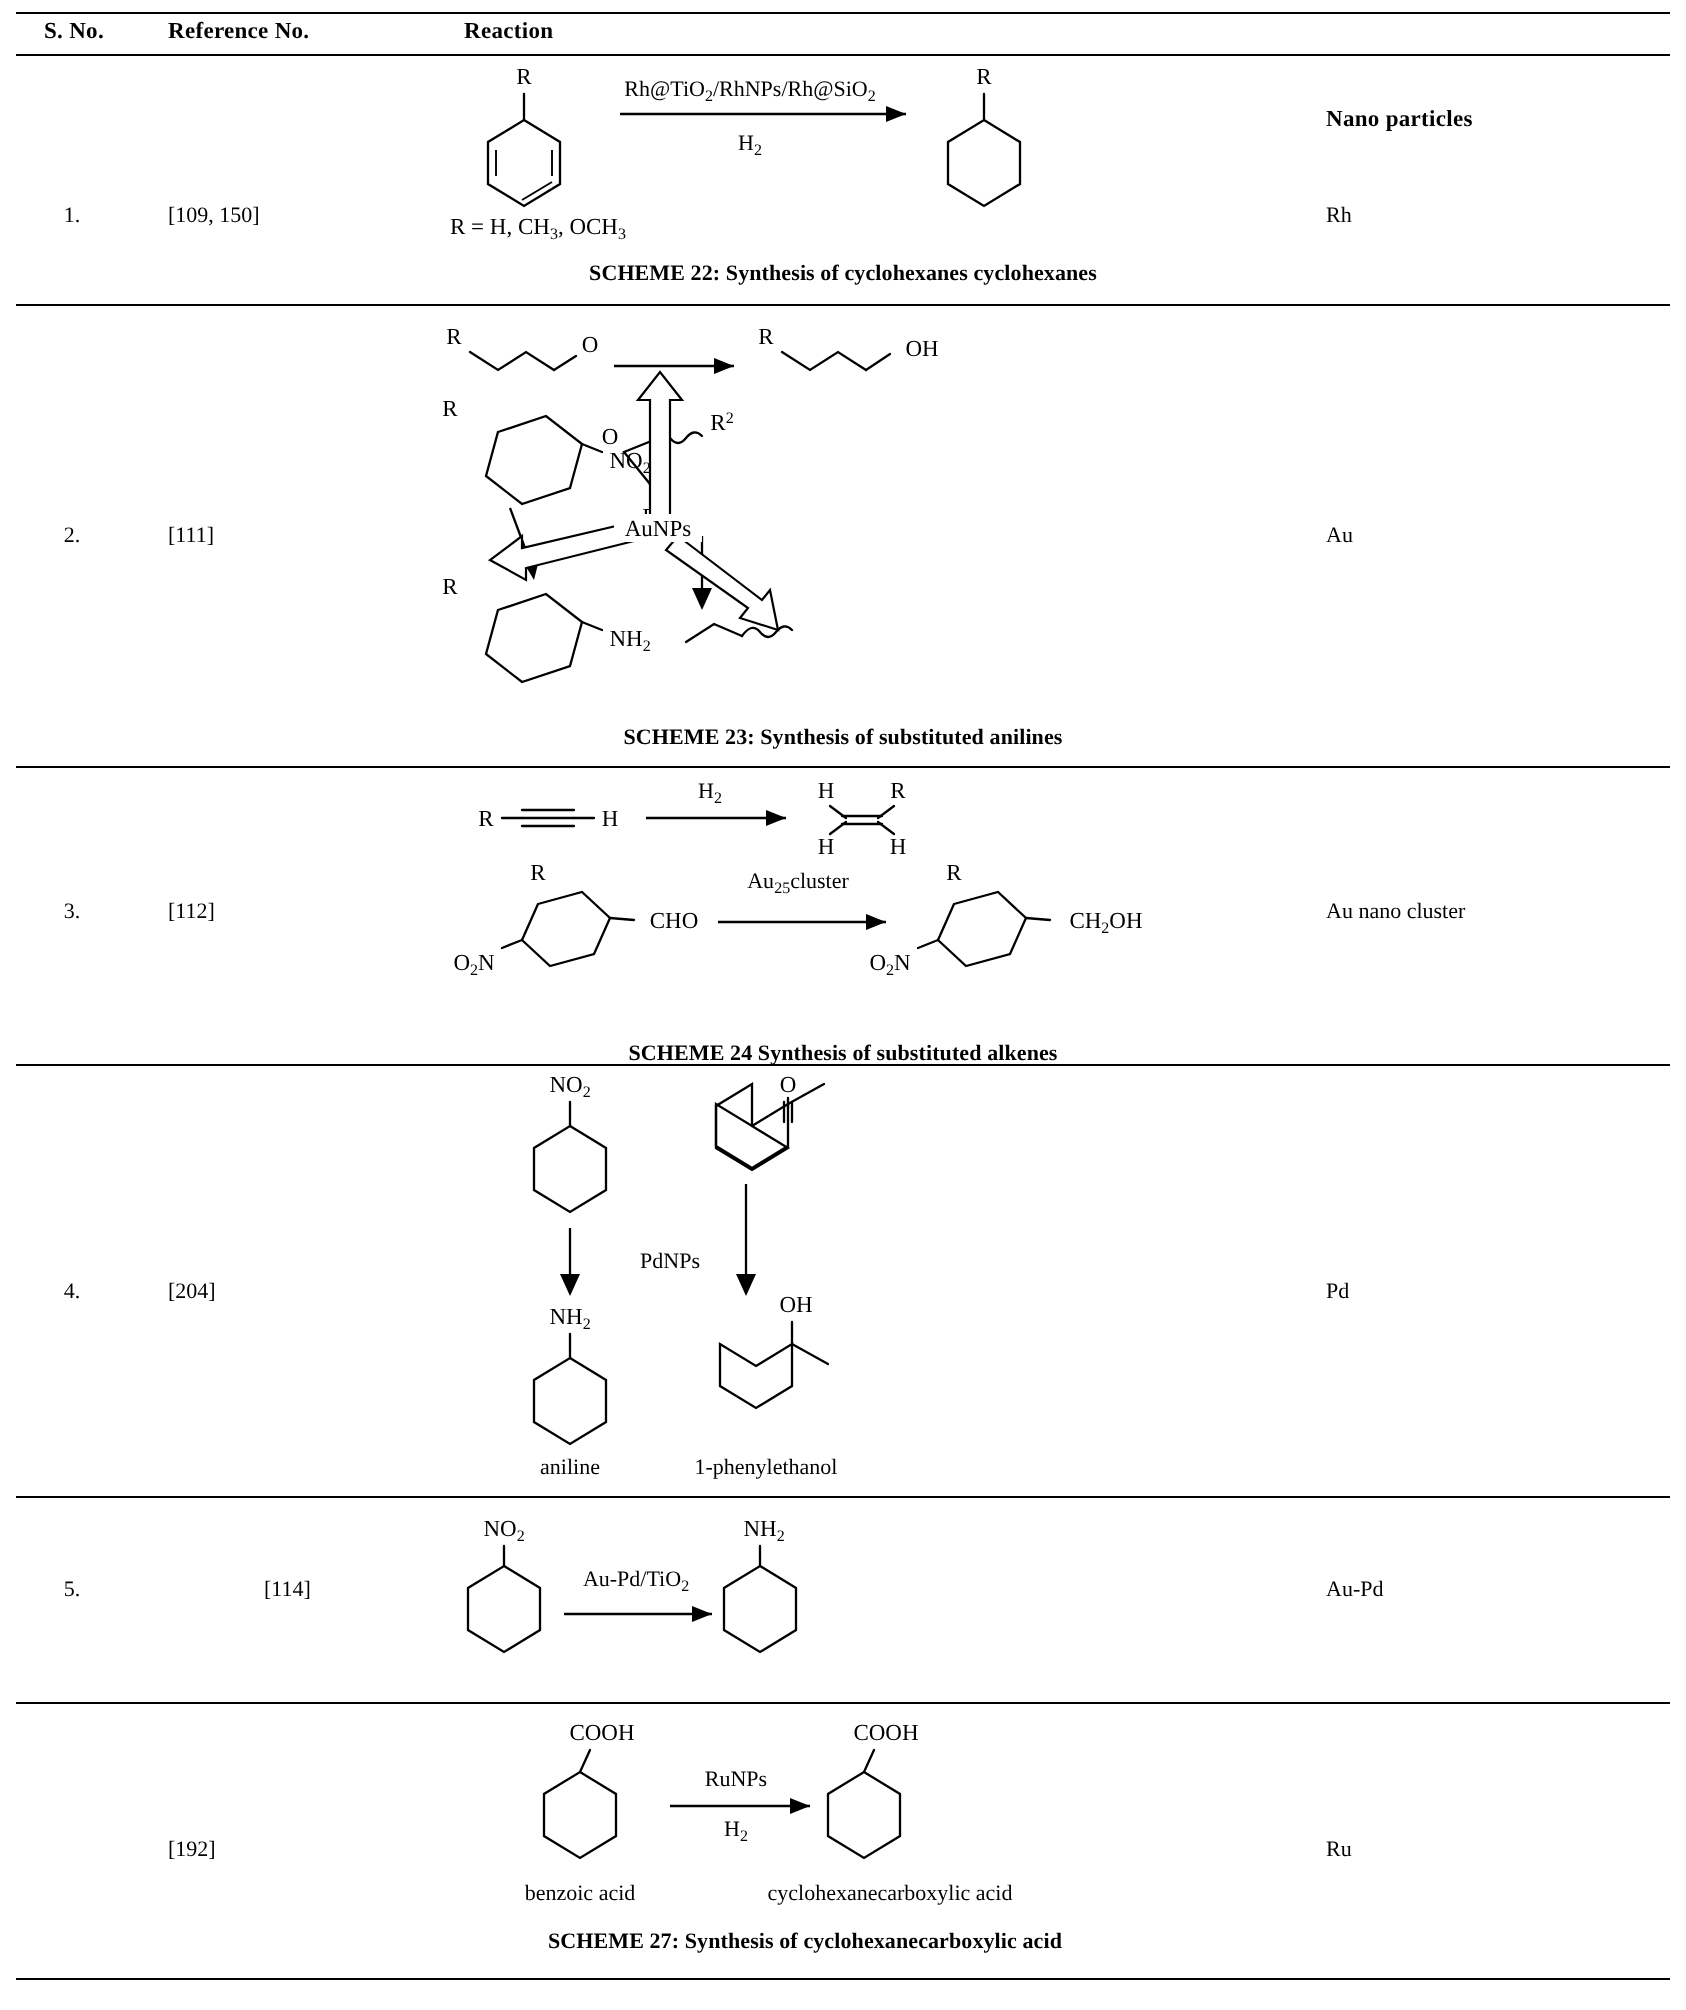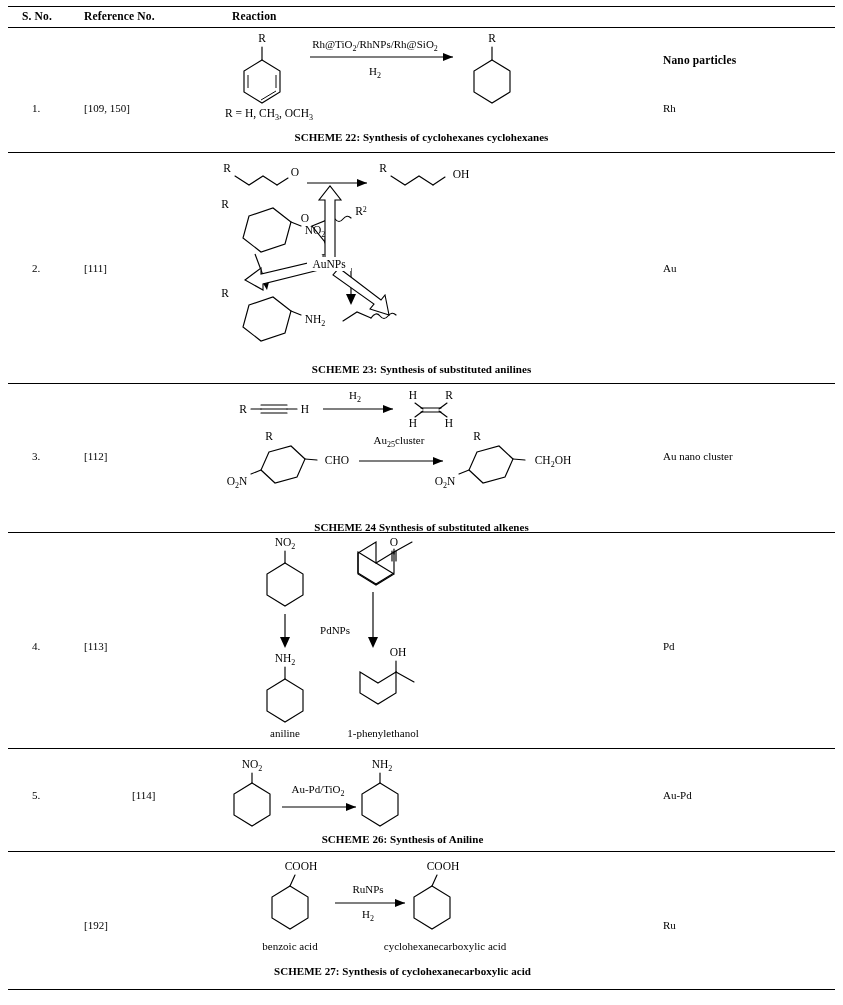--- a/index.html
+++ b/index.html
@@ -290,21 +290,21 @@
       <line class="bond" x1="288" y1="71" x2="300" y2="72"></line>
       <text class="lbl" x="328" y="76" text-anchor="middle"><tspan>CH</tspan><tspan class="lbl-sm" dy="2.5">2</tspan><tspan dy="-2.5">OH</tspan></text>
       <line class="bond" x1="244" y1="82" x2="234" y2="86"></line>
       <text class="lbl" x="220" y="97" text-anchor="middle"><tspan>O</tspan><tspan class="lbl-sm" dy="2.5">2</tspan><tspan dy="-2.5">N</tspan></text>
     </svg>
   </div>
 
   <div class="caption" style="top:521px;">SCHEME 24 Synthesis of substituted alkenes</div>
 
   <div class="cell c-sno" style="top:640px;">4.</div>
-  <div class="cell c-ref" style="top:640px;">[113]</div>
+  <div class="cell c-ref" style="top:640px;">[204]</div>
   <div class="cell c-np" style="top:640px;">Pd</div>
 
   <div class="rxn" style="left:243px; top:534px;">
     <svg width="260" height="180" viewBox="0 0 260 180">
 
       <text class="lbl" x="42" y="12" text-anchor="middle"><tspan>NO</tspan><tspan class="lbl-sm" dy="2.5">2</tspan></text>
       <line class="bond" x1="42" y1="17" x2="42" y2="29"></line>
       <polygon class="bond" points="42,29 60,40 60,61 42,72 24,61 24,40" fill="none"></polygon>
       <line class="bond-thin" x1="28" y1="44" x2="28" y2="57"></line>
       <line class="bond-thin" x1="56" y1="44" x2="56" y2="57"></line>
@@ -372,21 +372,20 @@
 
       <text class="lbl" x="160" y="12" text-anchor="middle"><tspan>NH</tspan><tspan class="lbl-sm" dy="2.5">2</tspan></text>
       <line class="bond" x1="158" y1="17" x2="158" y2="27"></line>
       <polygon class="bond" points="158,27 176,38 176,59 158,70 140,59 140,38" fill="none"></polygon>
       <line class="bond-thin" x1="144" y1="42" x2="144" y2="55"></line>
       <line class="bond-thin" x1="172" y1="42" x2="172" y2="55"></line>
       <line class="bond-thin" x1="157" y1="67" x2="172" y2="58"></line>
     </svg>
   </div>
 
-  <div class="caption shift-l" style="top:833px;">SCHEME 26: Synthesis of Aniline</div>
 
   <div class="cell c-sno" style="top:919px;"></div>
   <div class="cell c-ref" style="top:919px;">[192]</div>
   <div class="cell c-np" style="top:919px;">Ru</div>
 
   <div class="rxn" style="left:235px; top:858px;">
     <svg width="340" height="100" viewBox="0 0 340 100">
 
       <text class="lbl" x="66" y="12" text-anchor="middle">COOH</text>
       <line class="bond" x1="60" y1="17" x2="55" y2="28"></line>

